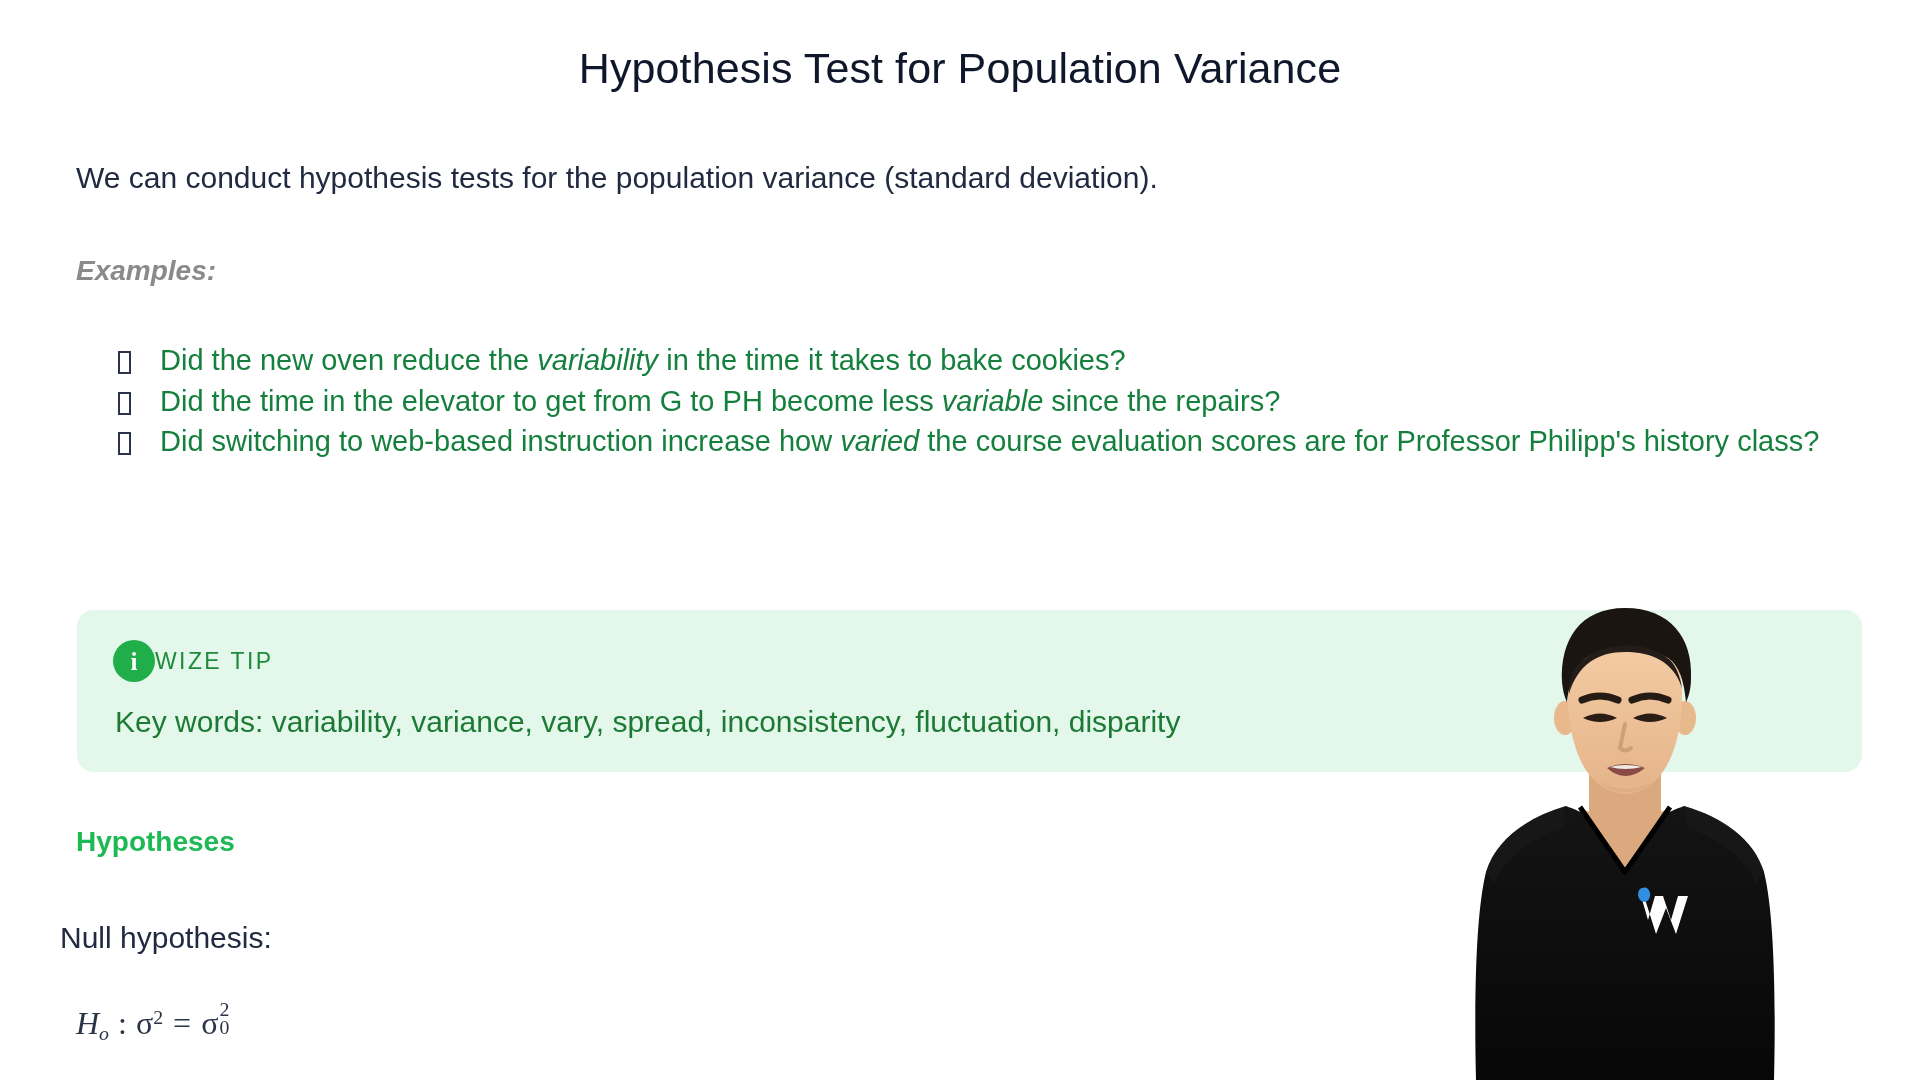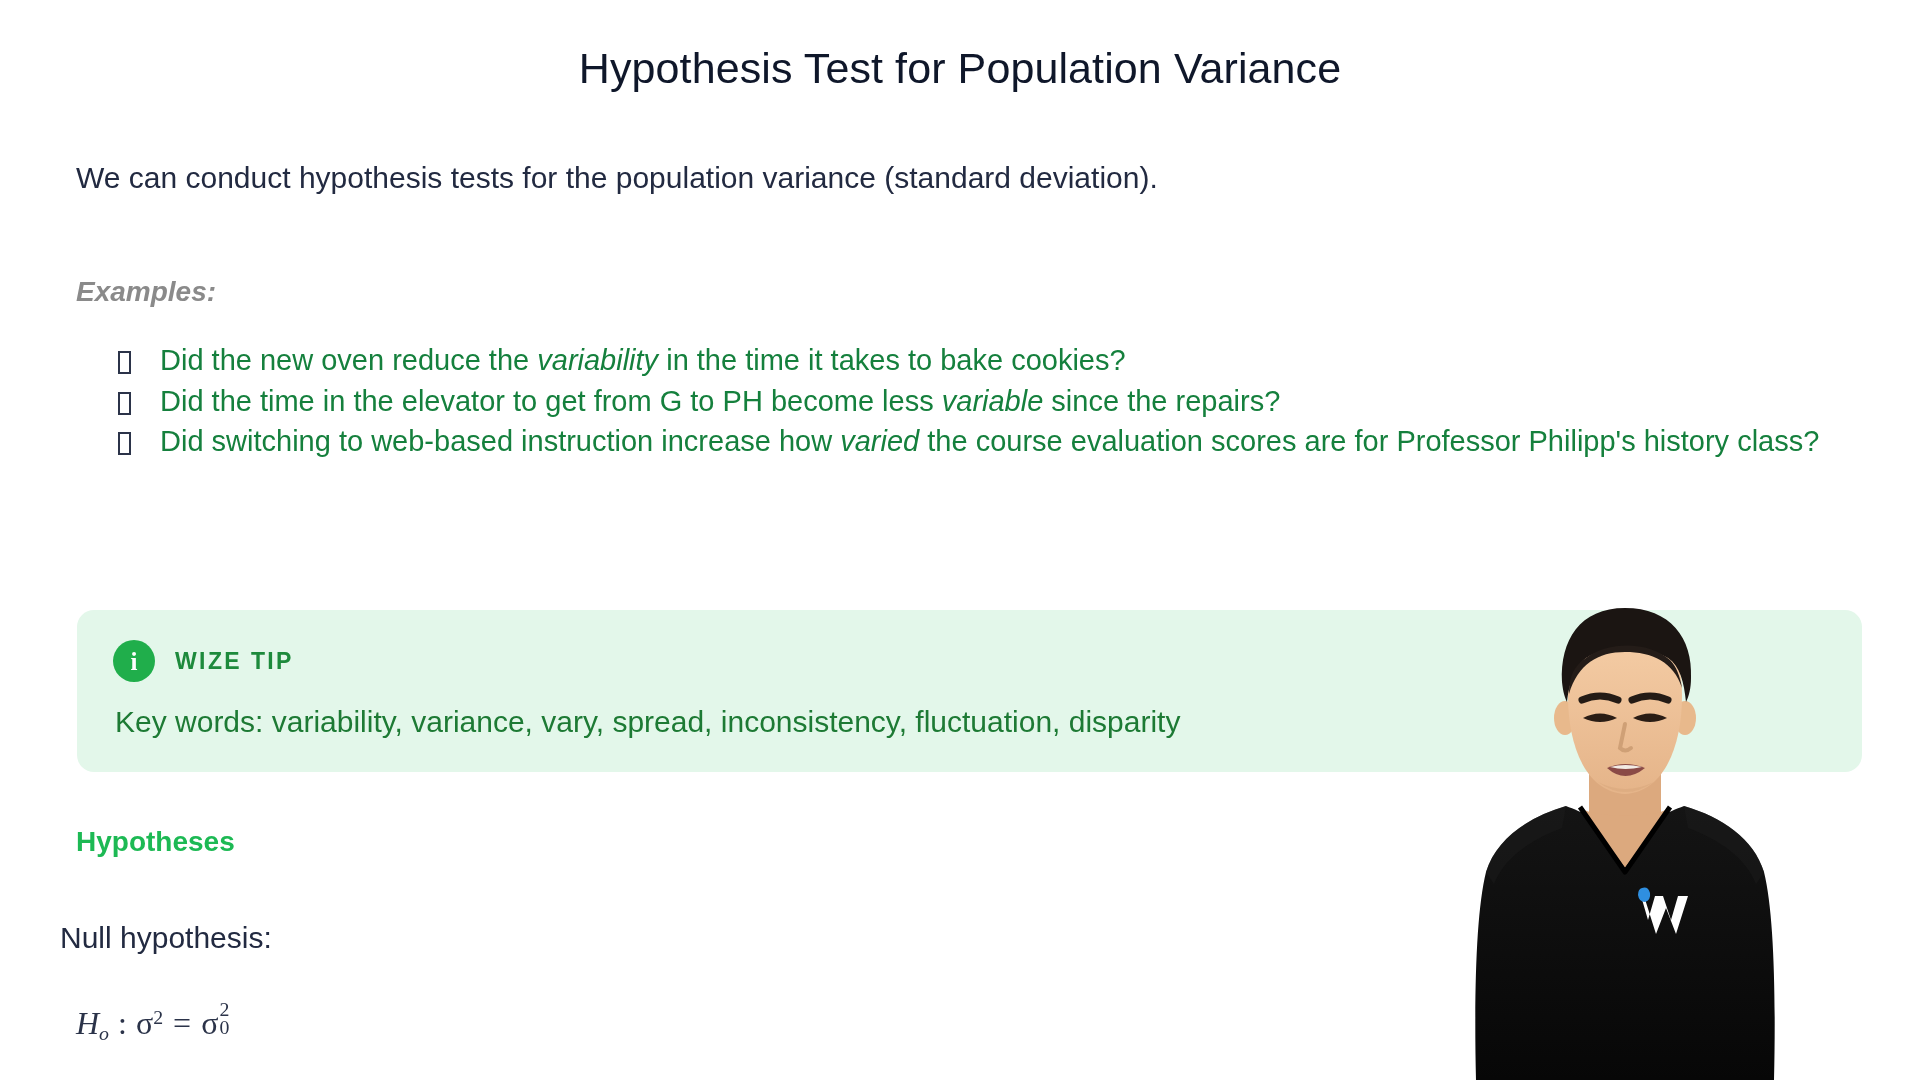--- a/index.html
+++ b/index.html
@@ -47,21 +47,20 @@
 
   
   .examples-label {
     position: absolute;
     top: 255px;
     left: 76px;
     font-size: 28px;
     font-weight: bold;
     font-style: italic;
     color: #8a8a8a;
-    margin-top: 21px;
   }
 
   
   .bullet-list {
     position: absolute;
     top: 341px;
     left: 100px;
     width: 1790px;
   }
   .bullet-row {
@@ -122,23 +121,22 @@
     display: flex;
     align-items: center;
     justify-content: center;
     color: #ffffff;
     font-size: 25px;
     font-weight: bold;
     font-family: "Liberation Serif", serif;
     line-height: 1;
   }
   .tip-label {
-    margin-left: 20px;
     font-size: 23px;
-    font-weight: bold;
+    font-weight: normal;
     letter-spacing: 2.4px;
     color: #1d8a3c;
   }
   .tip-body {
     position: absolute;
     left: 38px;
     top: 92px;
     font-size: 30px;
     color: #1d7a34;
     line-height: 1.3;

